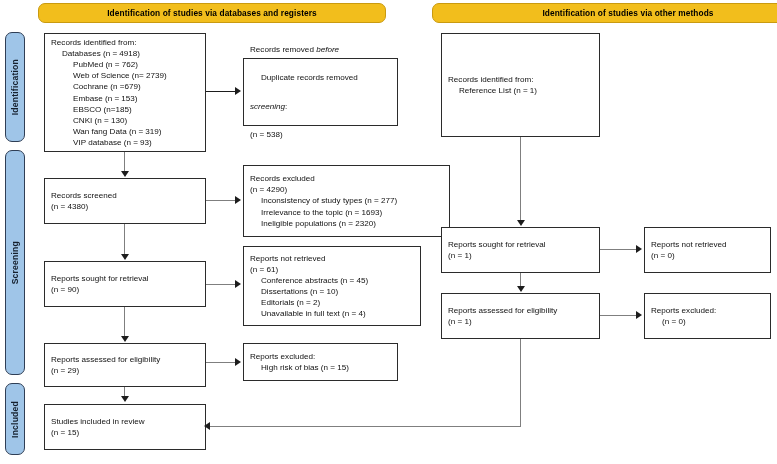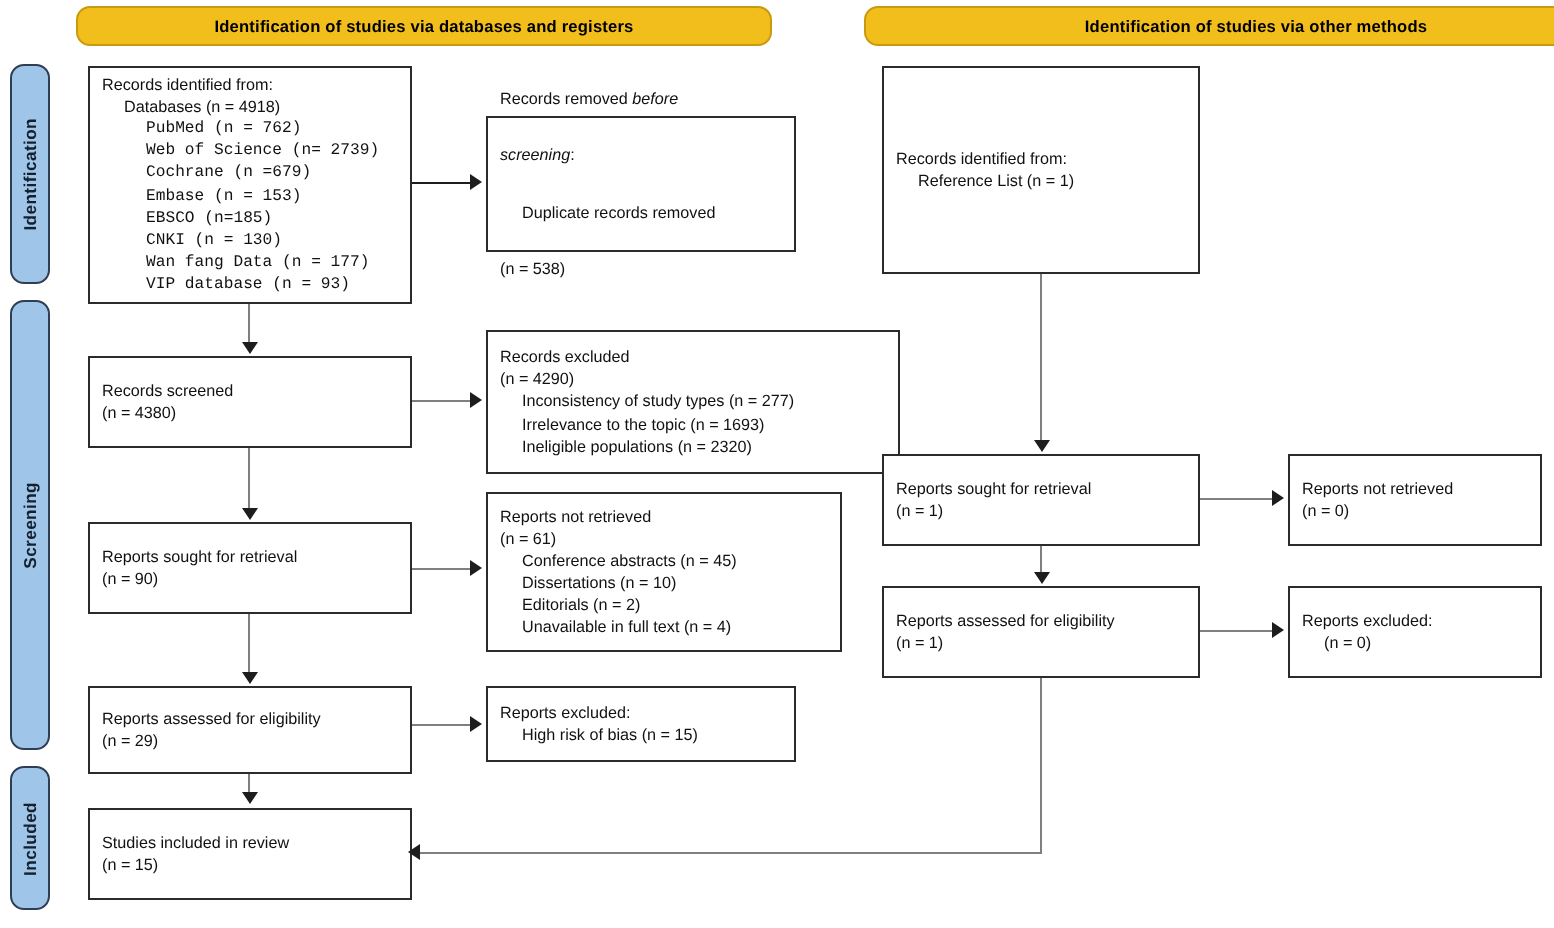--- a/index.html
+++ b/index.html
@@ -62,21 +62,21 @@
     padding:0 6px;
   }
   .box .ln{
     font-size:8.1px;
     line-height:11.1px;
     color:#111111;
     white-space:pre;
   }
   .box .ln i{font-style:italic;}
   .ind1{padding-left:11px;}
-  .ind2{padding-left:22px;font-family:Liberation Mono, monospace;}
+  .ind2{padding-left:22px;}
   
   .ln-v,.ln-h{position:absolute;background:#7F7F7F;}
   .ln-v{width:1.3px;}
   .ln-h{height:1.3px;}
   .ln-dark{background:#1d1d1d;}
   .arw{position:absolute;width:0;height:0;}
   .arw-d{border-left:4.2px solid transparent;border-right:4.2px solid transparent;border-top:6px solid #1d1d1d;}
   .arw-r{border-top:4.2px solid transparent;border-bottom:4.2px solid transparent;border-left:6px solid #1d1d1d;}
   .arw-l{border-top:4.2px solid transparent;border-bottom:4.2px solid transparent;border-right:6px solid #1d1d1d;}
 </style>
@@ -104,28 +104,28 @@
 
   <div class="box" style="left:44px;top:33px;width:162px;height:119px;">
     <div class="ln">Records identified from:</div>
     <div class="ln ind1">Databases (n = 4918)</div>
     <div class="ln ind2">PubMed (n = 762)</div>
     <div class="ln ind2">Web of Science (n= 2739)</div>
     <div class="ln ind2">Cochrane (n =679)</div>
     <div class="ln ind2">Embase (n = 153)</div>
     <div class="ln ind2">EBSCO (n=185)</div>
     <div class="ln ind2">CNKI (n = 130)</div>
-    <div class="ln ind2">Wan fang Data (n = 177)</div>
+    <div class="ln ind2">Wan fang Data (n = 319)</div>
     <div class="ln ind2">VIP database (n = 93)</div>
   </div>
 
   <div class="box" style="left:243px;top:58px;width:155px;height:68px;gap:17px;">
     <div class="ln"><span>Records removed </span><i>before</i></div>
+    <div class="ln ind1">Duplicate records removed</div>
     <div class="ln"><i>screening</i><span>:</span></div>
-    <div class="ln ind1">Duplicate records removed</div>
     <div class="ln">(n = 538)</div>
   </div>
 
   <div class="box" style="left:44px;top:178px;width:162px;height:46px;">
     <div class="ln">Records screened</div>
     <div class="ln">(n = 4380)</div>
   </div>
 
   <div class="box" style="left:243px;top:165px;width:207px;height:72px;">
     <div class="ln">Records excluded</div>

